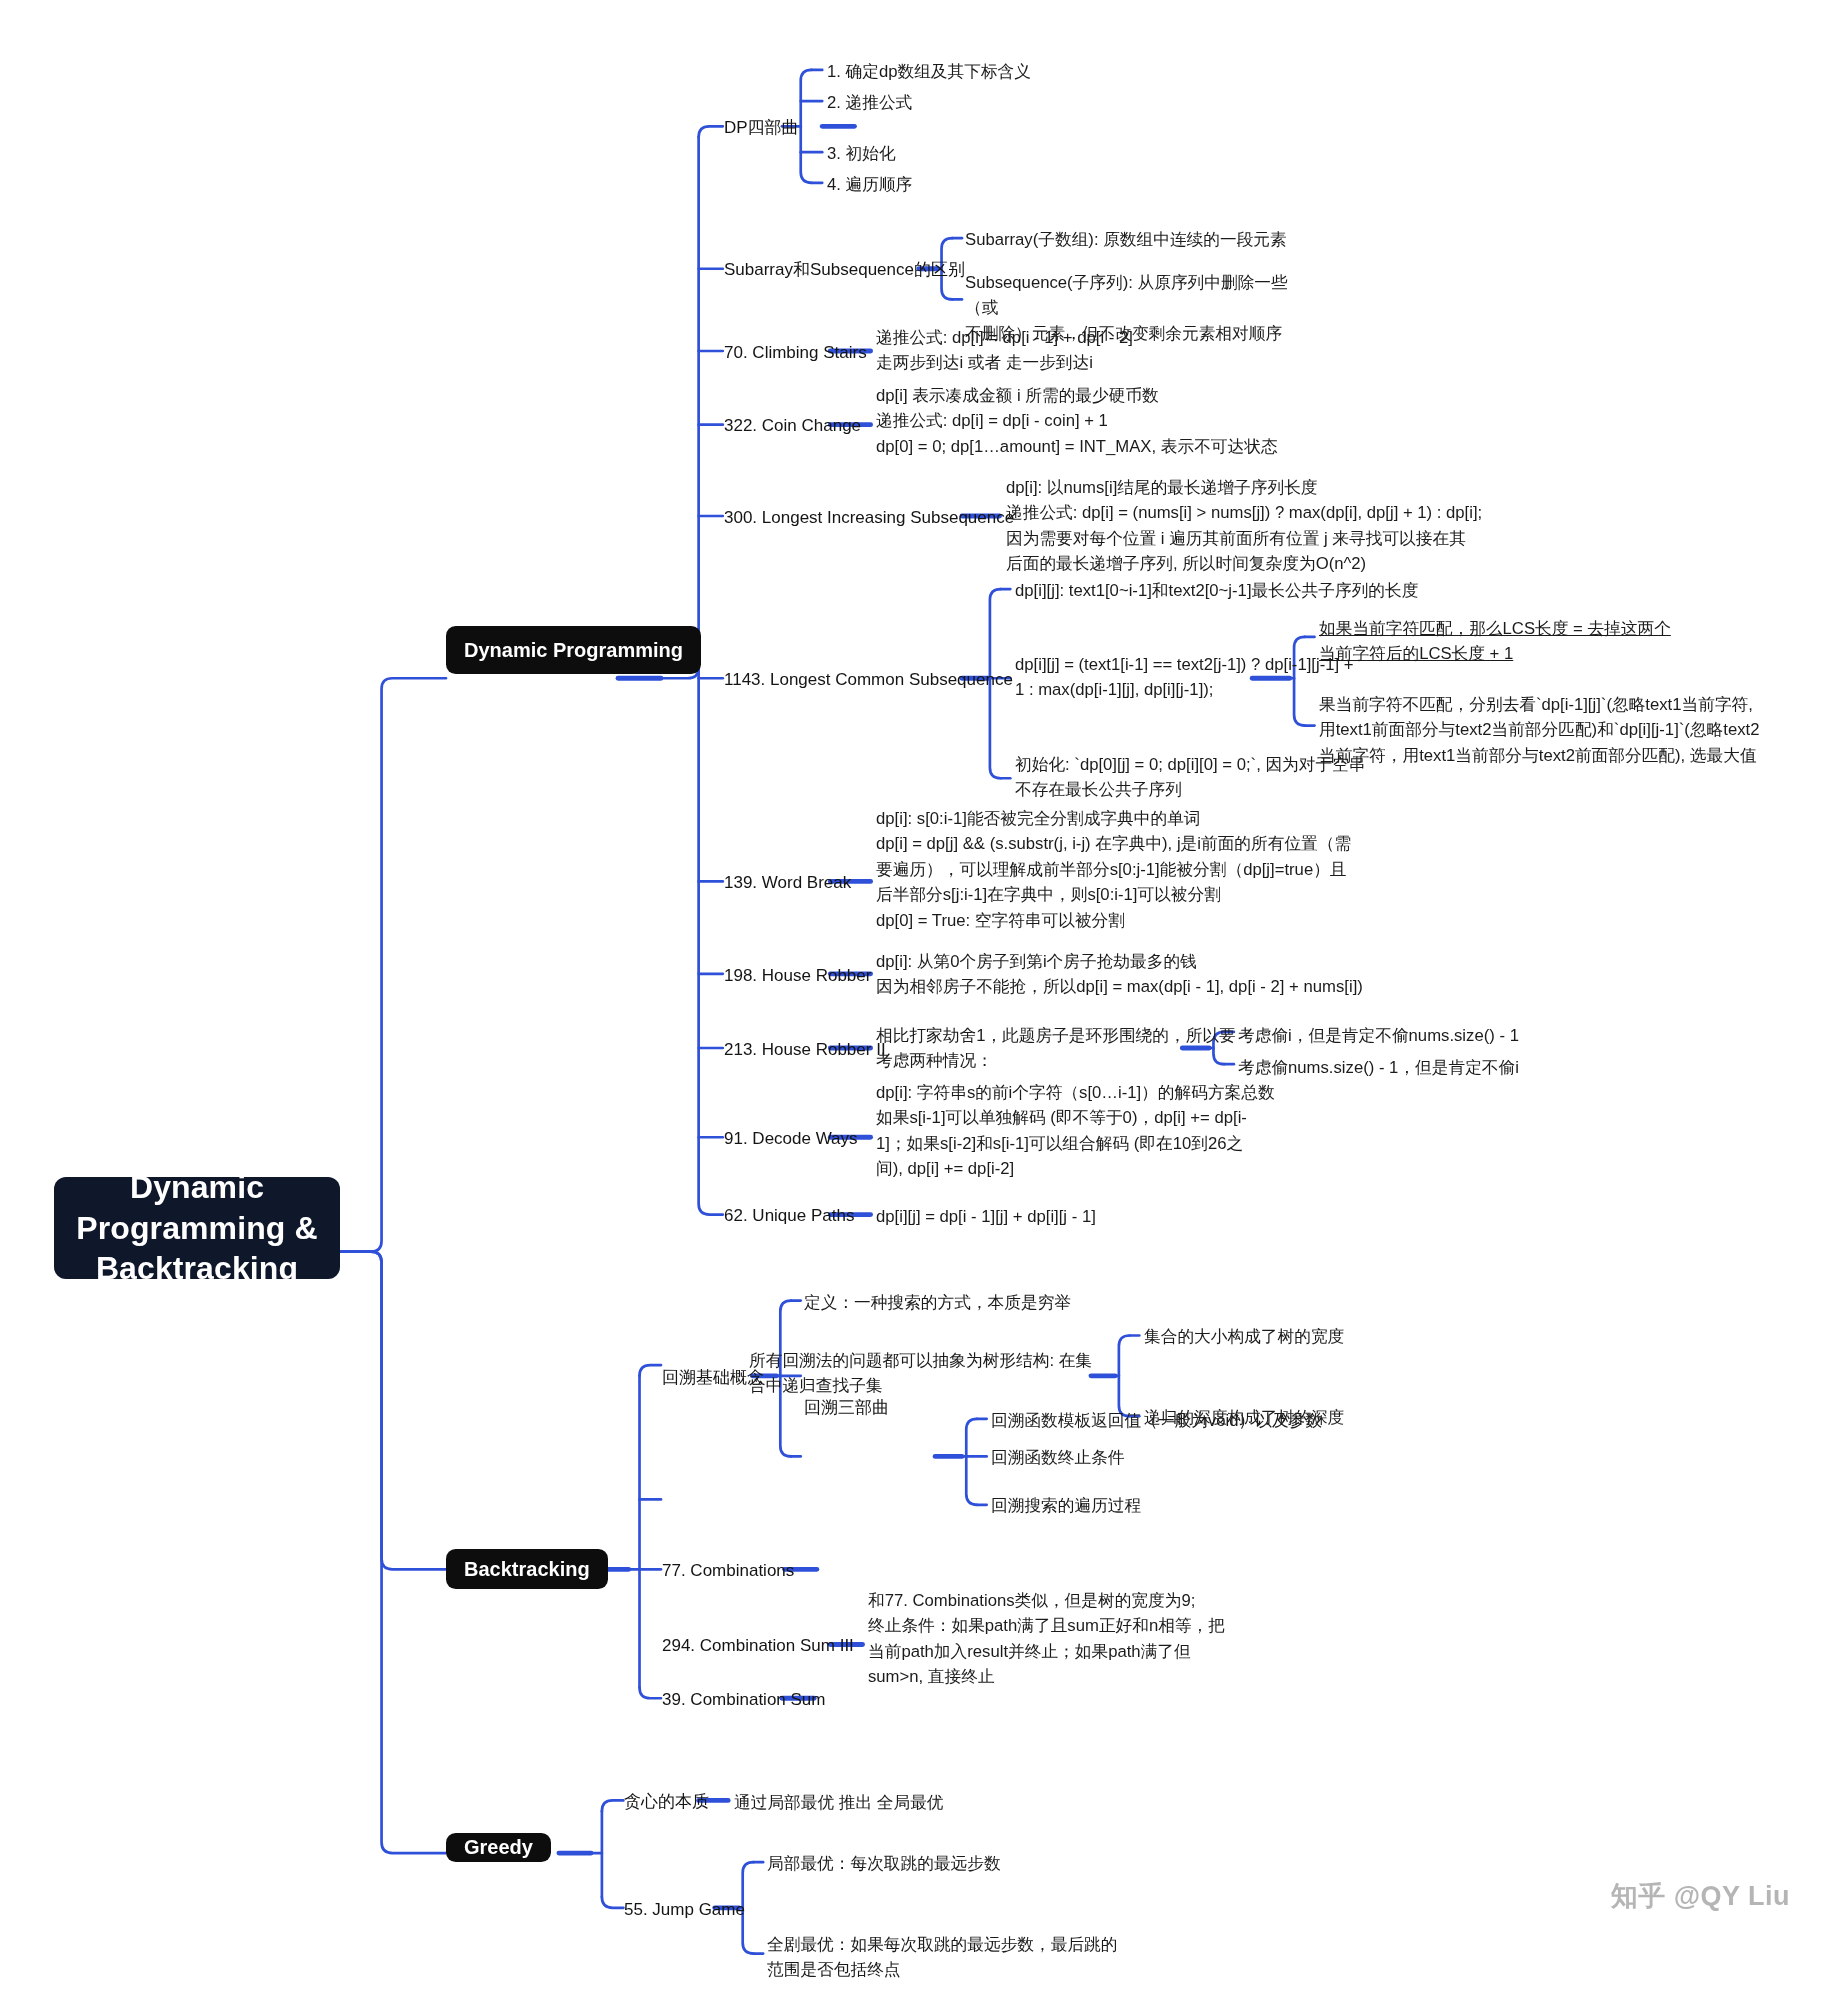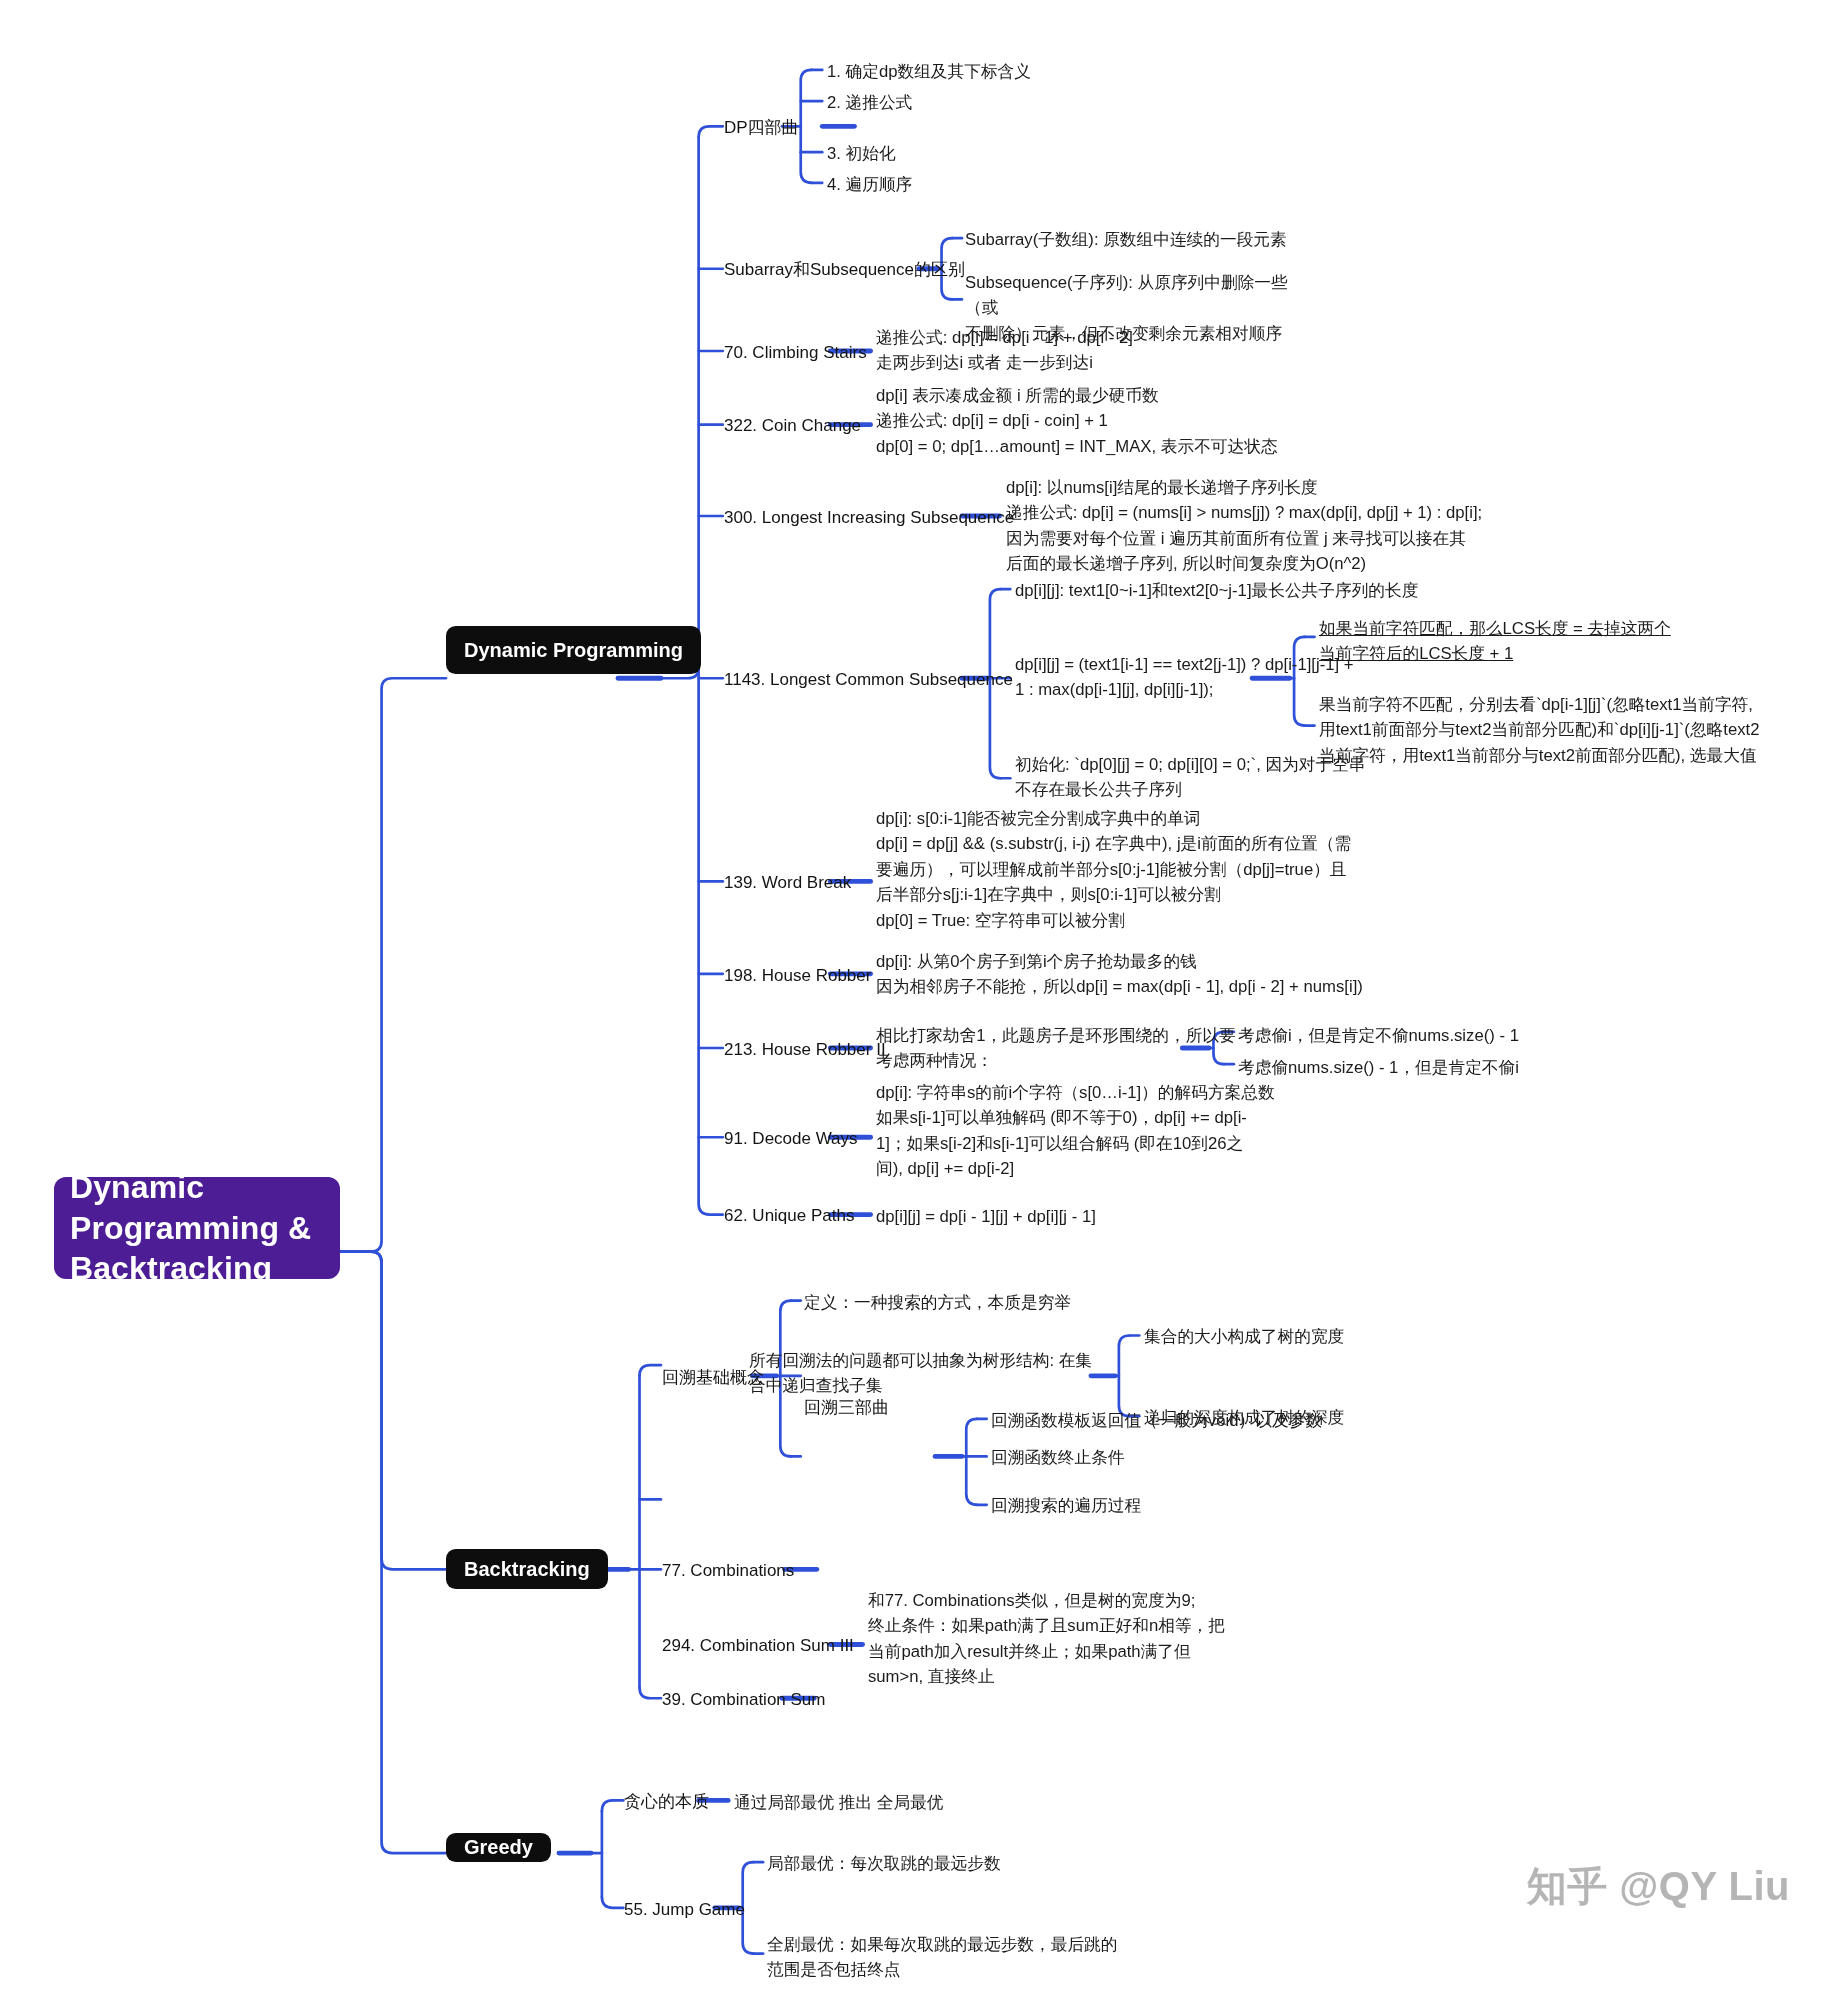--- a/index.html
+++ b/index.html
@@ -10,41 +10,41 @@
   }
   #mindmap{position:absolute;inset:0;width:1839px;height:1995px;}
   svg.links{position:absolute;left:0;top:0;width:1839px;height:1995px;pointer-events:none;}
   svg.links path{fill:none;stroke:#2f50d8;stroke-width:5;stroke-linecap:round;}
   svg.links path.thick{stroke-width:9;}
 
   .node{position:absolute;box-sizing:border-box;}
 
   
   .root{
-    background:#4c1d95;color:#fff;border-radius:12px;
-    display:flex;align-items:center;justify-content:center;
+    background:#0f172a;color:#fff;border-radius:12px;
+    display:flex;align-items:center;justify-content:center;text-align:center;
     font-size:32px;font-weight:700;line-height:1.28;letter-spacing:0.1px;
     padding:14px 16px;
   }
   
   .pill{
     background:#0d0d0d;color:#fff;border-radius:9.7px;
     display:flex;align-items:center;justify-content:center;
     font-size:20px;font-weight:700;padding:7.5px 18px;white-space:nowrap;
   }
   
   .txt{font-size:16.7px;line-height:1.52;color:#1b1b1b;white-space:pre-line;}
   .lbl{font-size:17px;line-height:1.4;color:#141414;white-space:nowrap;}
 
   .watermark{
     position:absolute;right:49px;bottom:81px;
     font-size:33px;color:#b9b9b9;font-weight:600;letter-spacing:0.5px;
     display:flex;align-items:center;gap:7.5px;
   }
-  .watermark .zh{font-size:40px;color:#b5b5b5;font-weight:700;}
+  .watermark .zh{font-size:27px;color:#b5b5b5;font-weight:700;}
 </style>
 </head>
 <body>
 
 <div id="mindmap">
 
   <svg class="links" viewBox="0 0 3422 3712">
 
     <path d="M632 2329 H690 Q710 2329 710 2309 V1282 Q710 1262 730 1262 H830"></path>
     <path d="M632 2329 H690 Q710 2329 710 2349 V2900 Q710 2920 730 2920 H830"></path>

